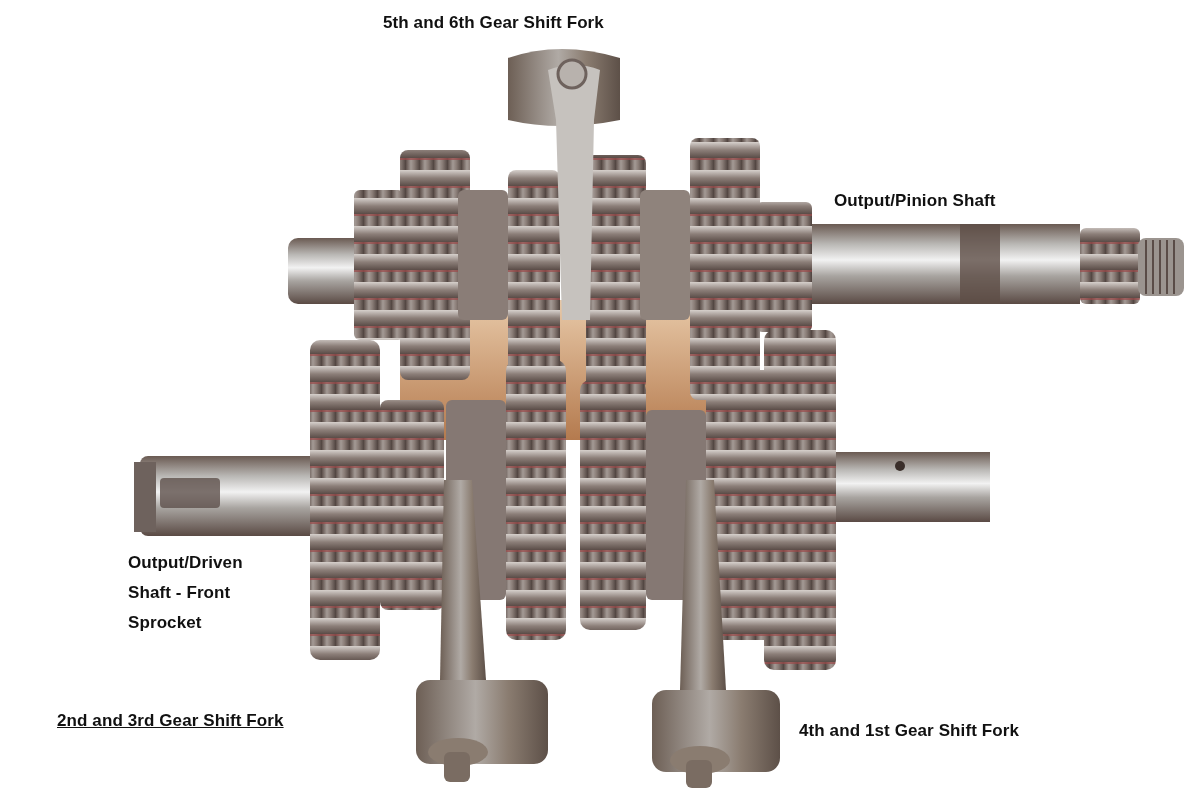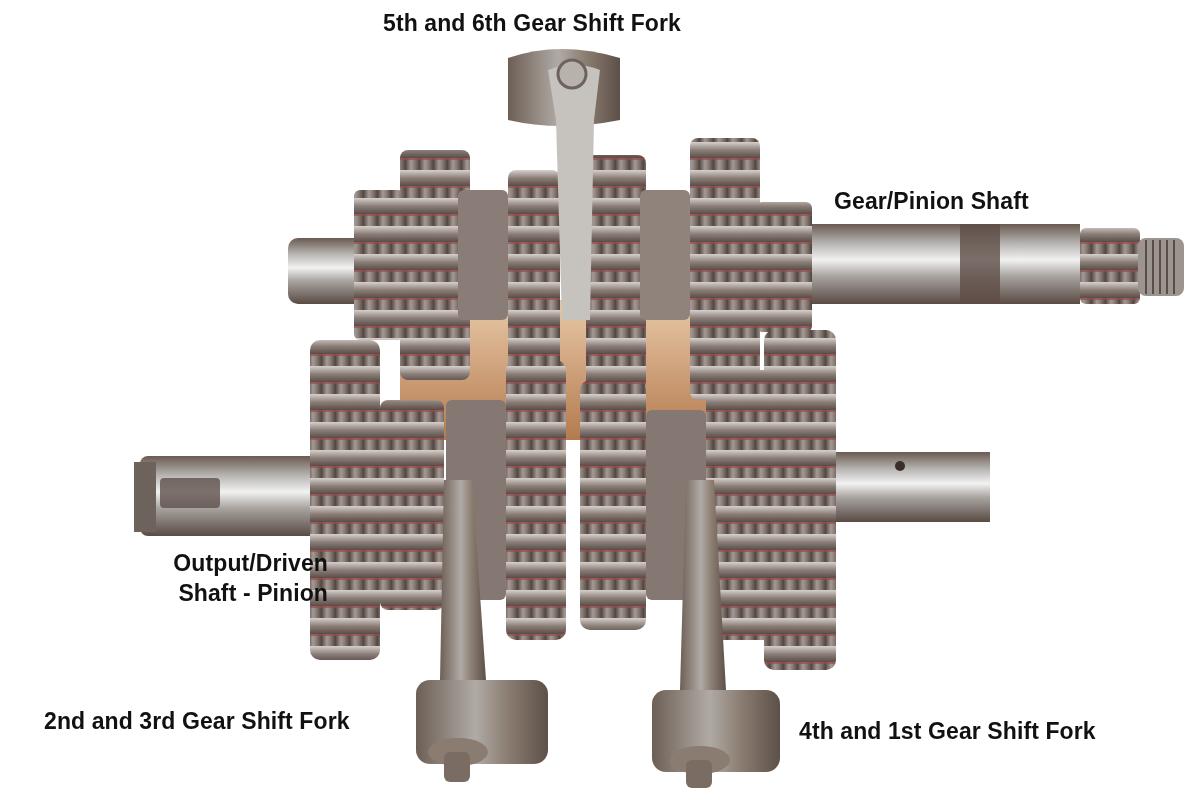--- a/index.html
+++ b/index.html
@@ -21,30 +21,29 @@
     }
     #art {
       position: absolute;
       left: 0; top: 0;
       width: 1200px; height: 791px;
     }
     .label {
       position: absolute;
       font-weight: bold;
       color: #111111;
-      font-size: 23px;
+      font-size: 17px;
       line-height: 30px;
       white-space: nowrap;
       letter-spacing: 0.1px;
     }
     .label.multi {
       white-space: normal;
       width: 200px;
       line-height: 30px;
-      text-align: right;
     }
     .label.multi span { display: block; }
   </style>
 </head>
 <body>
 
 <div id="stage">
 
   <svg id="art" viewBox="0 0 1200 791" xmlns="http://www.w3.org/2000/svg">
     <defs>
@@ -151,23 +150,24 @@
     <g>
       <path d="M686 480 L714 480 L726 690 L680 690 Z" fill="url(#forkGrad)"></path>
       <rect x="652" y="690" width="128" height="82" rx="14" fill="url(#forkGrad)"></rect>
       <ellipse cx="700" cy="760" rx="30" ry="14" fill="#8a7c70"></ellipse>
       <rect x="686" y="760" width="26" height="28" rx="6" fill="#7a6c62"></rect>
     </g>
   </svg>
 
   <div class="label" style="left:383px; top:8px;">5th and 6th Gear Shift Fork</div>
 
-  <div class="label" style="left:834px; top:186px;">Gear/Pinion Shaft</div>
+  <div class="label" style="left:834px; top:186px;">Output/Pinion Shaft</div>
 
   <div class="label multi" style="left:128px; top:548px;">
     <span>Output/Driven</span>
-    <span>Shaft - Pinion</span>
+    <span>Shaft - Front</span>
+    <span>Sprocket</span>
   </div>
 
-  <div class="label" style="left:44px; top:706px;">2nd and 3rd Gear Shift Fork</div>
+  <div class="label" style="left:57px; top:706px;text-decoration:underline;">2nd and 3rd Gear Shift Fork</div>
 
   <div class="label" style="left:792px; top:716px;margin-left:7px;">4th and 1st Gear Shift Fork</div>
 </div>
 
 </body></html>

